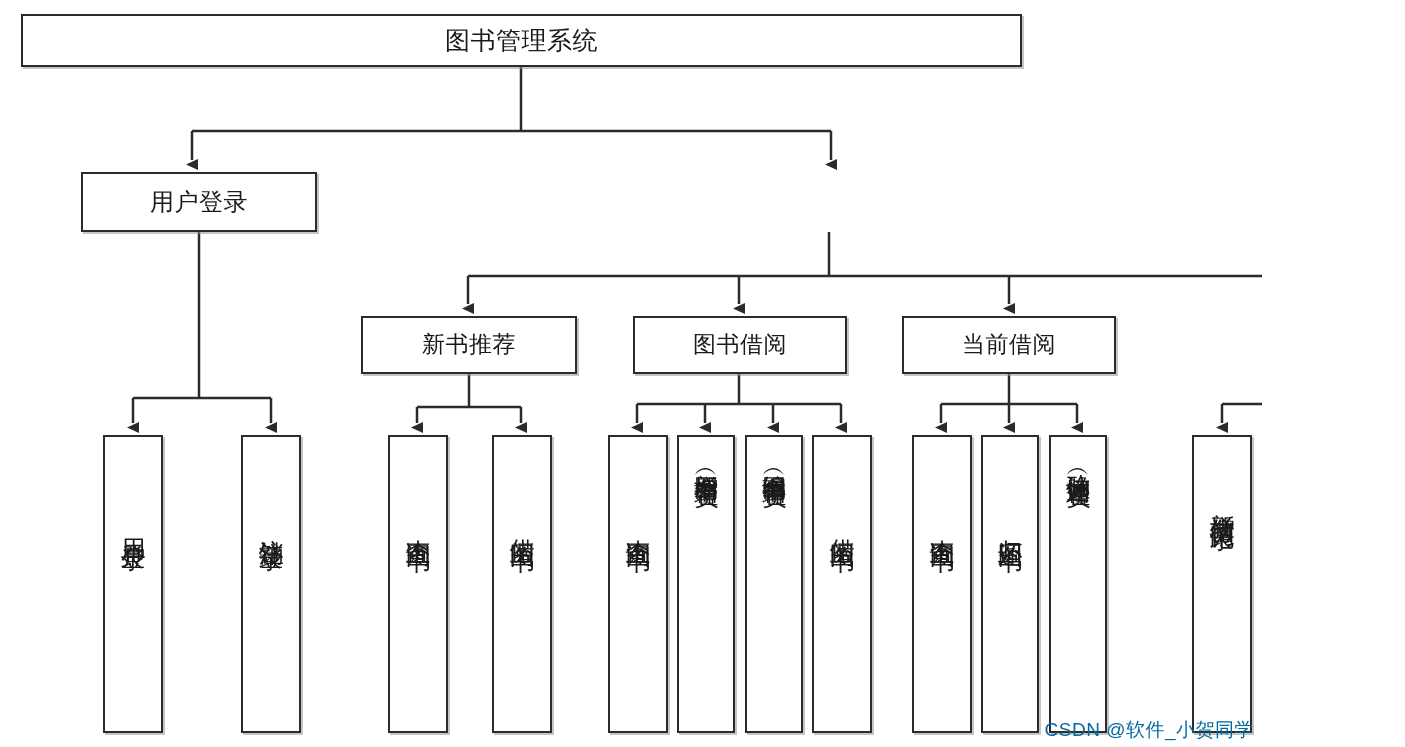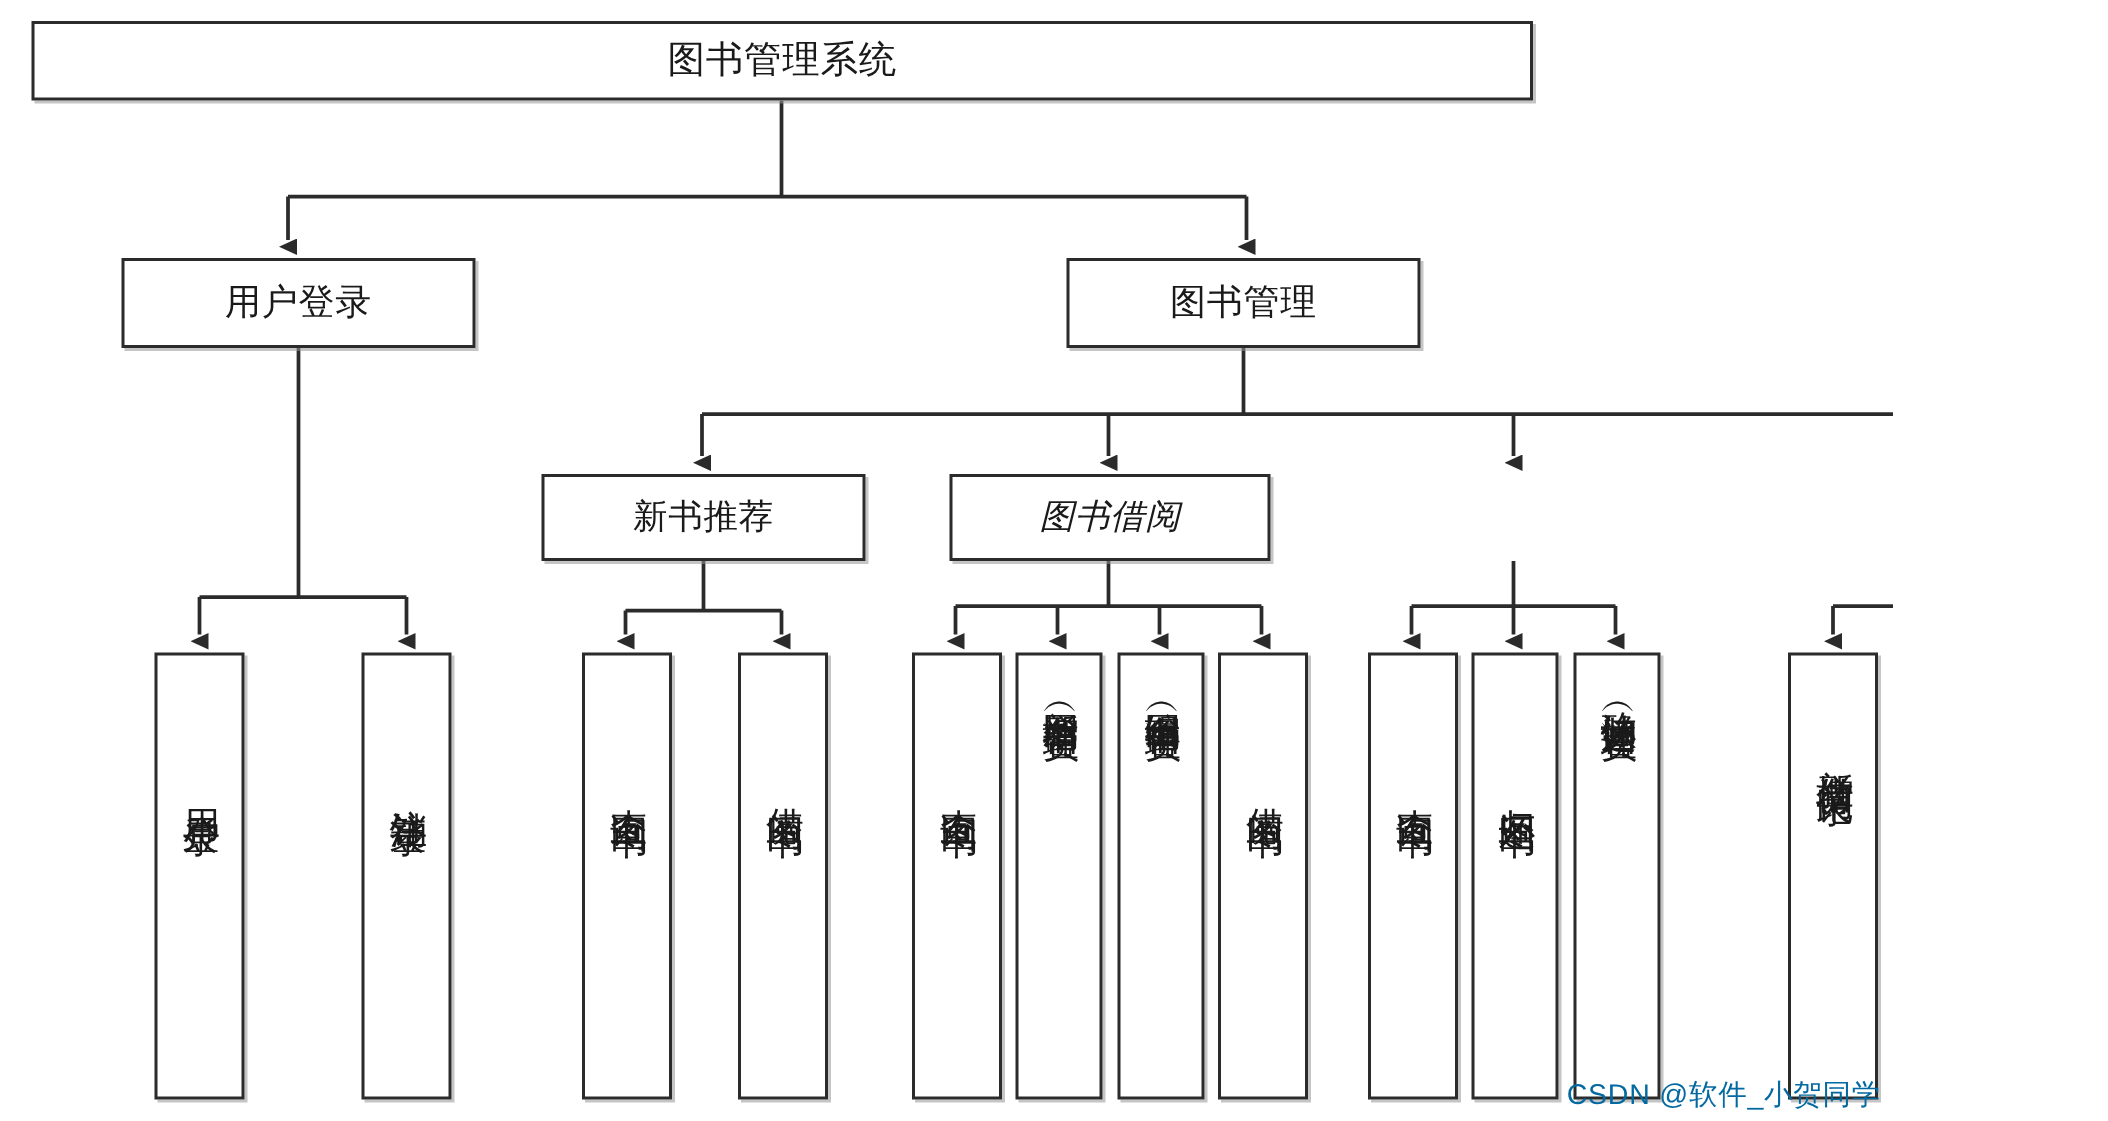--- a/index.html
+++ b/index.html
@@ -138,32 +138,32 @@
   </svg>
 
   <div class="node root" style="left:21px; top:14px; width:1001px; height:53px;">
     <span class="label">图书管理系统</span>
   </div>
 
   <div class="node level2" style="left:81px; top:172px; width:236px; height:60px;">
     <span class="label">用户登录</span>
   </div>
 
-  <div class="node level2" style="left:711px; top:172px; width:236px; height:60px;">
-    <span class="label">图书管理</span>
-  </div>
 
   <div class="node level3" style="left:361px; top:316px; width:216px; height:58px;">
     <span class="label">新书推荐</span>
   </div>
 
-  <div class="node level3" style="left:633px; top:316px; width:214px; height:58px;font-style:italic;">
+  <div class="node level3" style="left:633px; top:316px; width:214px; height:58px;">
     <span class="label">图书借阅</span>
   </div>
 
+  <div class="node level3" style="left:902px; top:316px; width:214px; height:58px;">
+    <span class="label">当前借阅</span>
+  </div>
 
 
   <div class="node leaf mid" style="left:103px; top:435px; width:60px; height:298px;">
     <span class="label">用户登录</span>
   </div>
 
   <div class="node leaf mid" style="left:241px; top:435px; width:60px; height:298px;">
     <span class="label">注销登录</span>
   </div>
 

